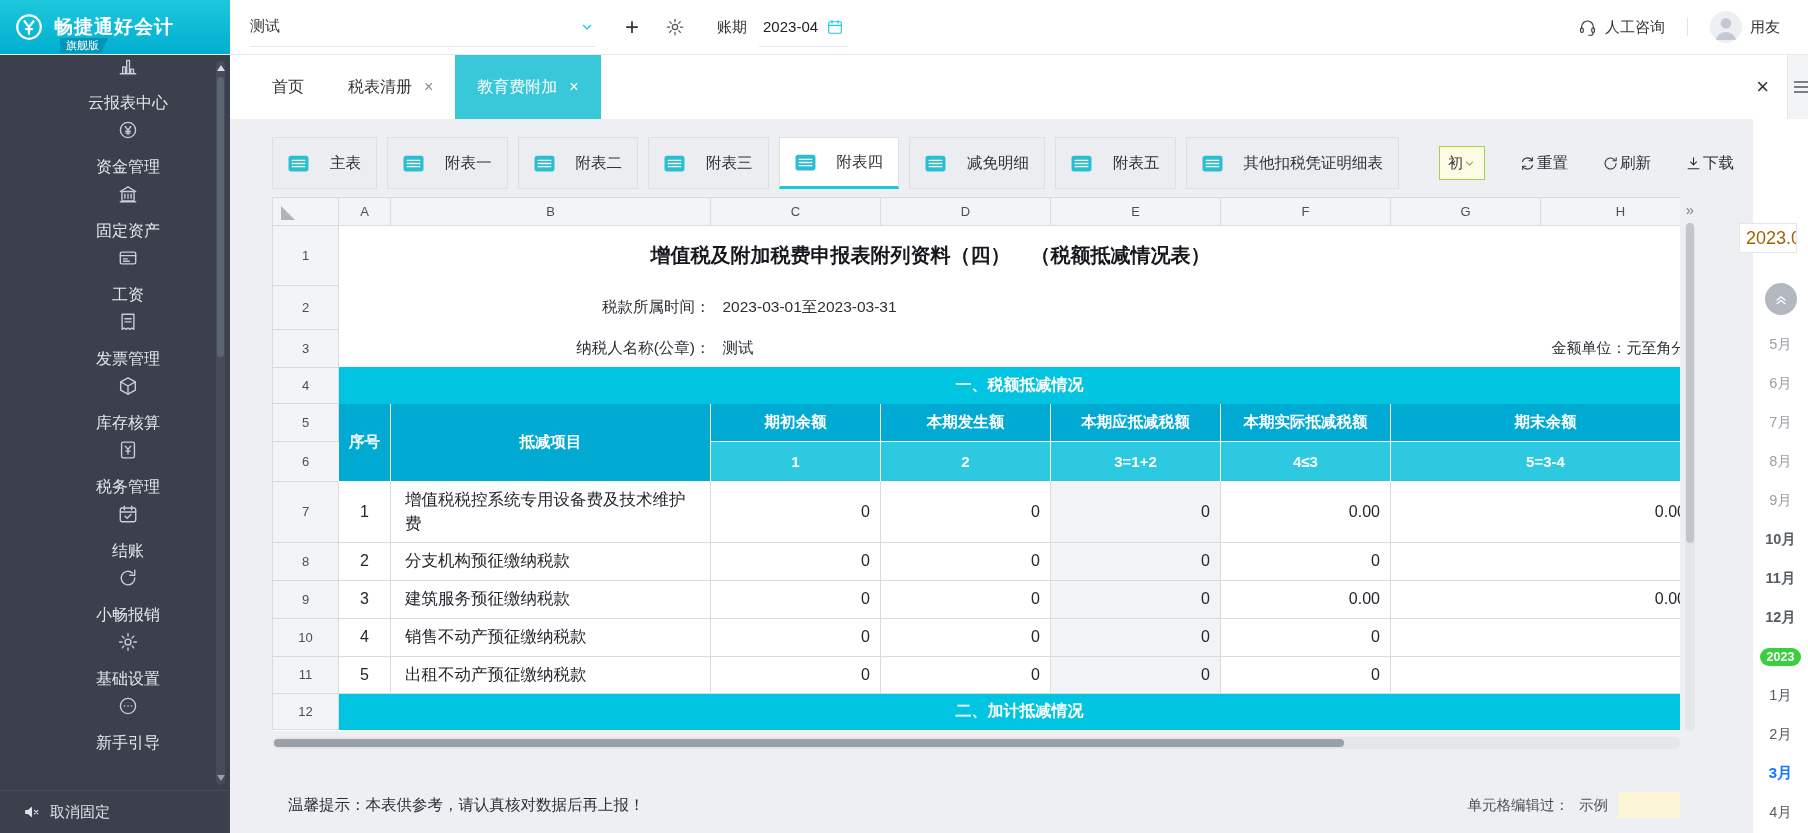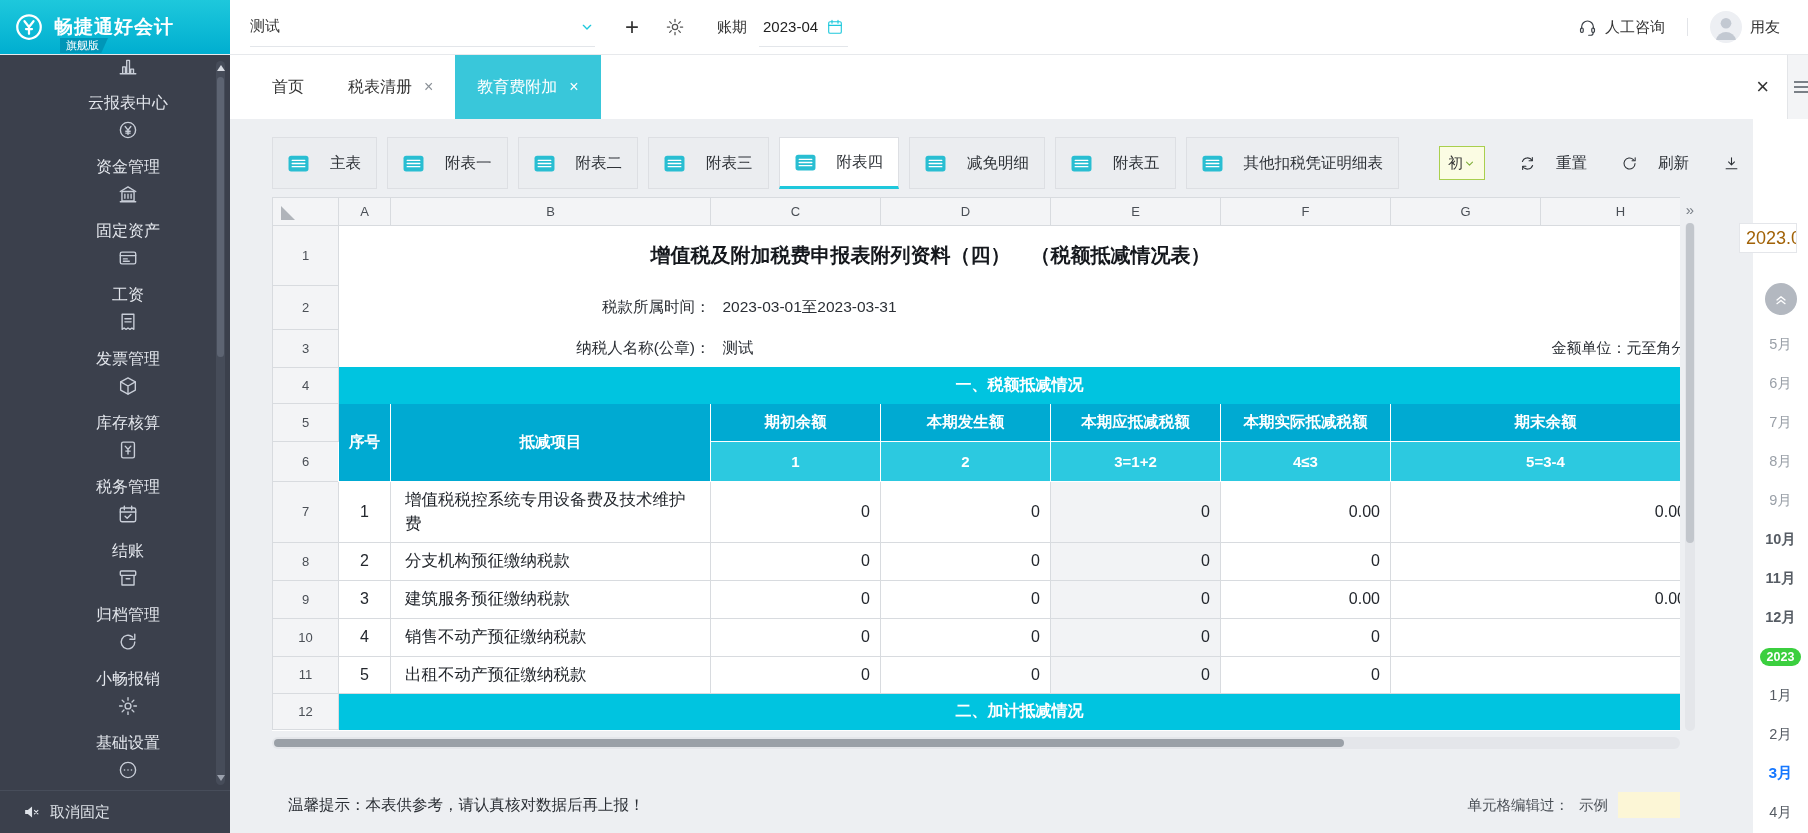--- a/index.html
+++ b/index.html
@@ -70,21 +70,21 @@
   .leftcol{display:flex;flex-direction:column;padding-top:18px;min-width:0;}
   .toolbar{display:flex;align-items:stretch;height:52px;flex:0 0 52px;width:1408px;}
   .stab{display:flex;align-items:center;gap:21px;padding:0 15px;background:#ebedf0;border:1px solid #dddfe3;
         margin-right:10px;font-size:15.5px;color:#2f3338;cursor:pointer;box-sizing:border-box;white-space:nowrap;}
   .stab.active{background:#fff;border-bottom:3px solid var(--accent,#1ec8dc);}
   .stab svg{width:21px;height:17px;}
   .pdrop{margin-left:30px;align-self:center;width:64px;height:34px;background:var(--drop-bg,#fbfce3);
          border:1px solid var(--drop-border,#a9cf4d);display:flex;align-items:center;justify-content:space-between;
          padding:0 8px;font-size:15px;color:#333;box-sizing:border-box;cursor:pointer;}
   .pdrop svg{width:13px;height:13px;color:#7fae3a;}
-  .tbtn{display:flex;align-items:center;gap:20px;margin-left:34px;font-size:15.5px;color:#2b2f35;align-self:center;cursor:pointer;white-space:nowrap;}
+  .tbtn{display:flex;align-items:center;gap:1px;margin-left:34px;font-size:15.5px;color:#2b2f35;align-self:center;cursor:pointer;white-space:nowrap;}
   .tbtn svg{width:17px;height:17px;color:#2b2f35;}
 
   
   .sheetrow{display:flex;margin-top:8px;}
   .viewport{width:1408px;height:534px;overflow:hidden;background:#fff;flex:0 0 auto;}
   table.grid{border-collapse:collapse;table-layout:fixed;width:1428px;}
   .grid th,.grid td{padding:0;overflow:hidden;white-space:nowrap;box-sizing:border-box;}
   .letters th{height:28px;background:#f3f4f6;border:1px solid #d8dbdf;font-size:13px;font-weight:normal;color:#4a4f56;cursor:pointer;}
   th.corner{position:relative;}
   .tri{position:absolute;left:8px;bottom:5px;width:0;height:0;border-right:14px solid transparent;border-bottom:14px solid #b0b4ba;}
@@ -271,30 +271,20 @@
           </div>
           <div class="sb-item">
             <span class="sb-ico">
               <svg viewBox="0 0 24 24" fill="none" stroke="currentColor" stroke-width="1.5" stroke-linecap="round" stroke-linejoin="round">
                 <rect x="3.6" y="5.4" width="16.8" height="15" rx="1.8"></rect>
                 <path d="M3.6 9.8h16.8M8 3.4v4M16 3.4v4"></path>
                 <path d="M8.8 14.4l2.3 2.3 4.1-4.1"></path>
               </svg>
             </span>
             <span class="sb-label">结账</span>
-          </div>
-          <div class="sb-item">
-            <span class="sb-ico">
-              <svg viewBox="0 0 24 24" fill="none" stroke="currentColor" stroke-width="1.5" stroke-linecap="round" stroke-linejoin="round">
-                <rect x="3.6" y="4.4" width="16.8" height="4.8" rx="1"></rect>
-                <path d="M5.4 9.2v10.4h13.2V9.2"></path>
-                <path d="M10 12.8h4"></path>
-              </svg>
-            </span>
-            <span class="sb-label">归档管理</span>
           </div>
           <div class="sb-item">
             <span class="sb-ico">
               <svg viewBox="0 0 24 24" fill="none" stroke="currentColor" stroke-width="1.5" stroke-linecap="round" stroke-linejoin="round">
                 <path d="M19.4 12a7.4 7.4 0 1 1-2.5-5.5"></path>
                 <path d="M19.4 3.6V9H14"></path>
               </svg>
             </span>
             <span class="sb-label">小畅报销</span>
           </div>

